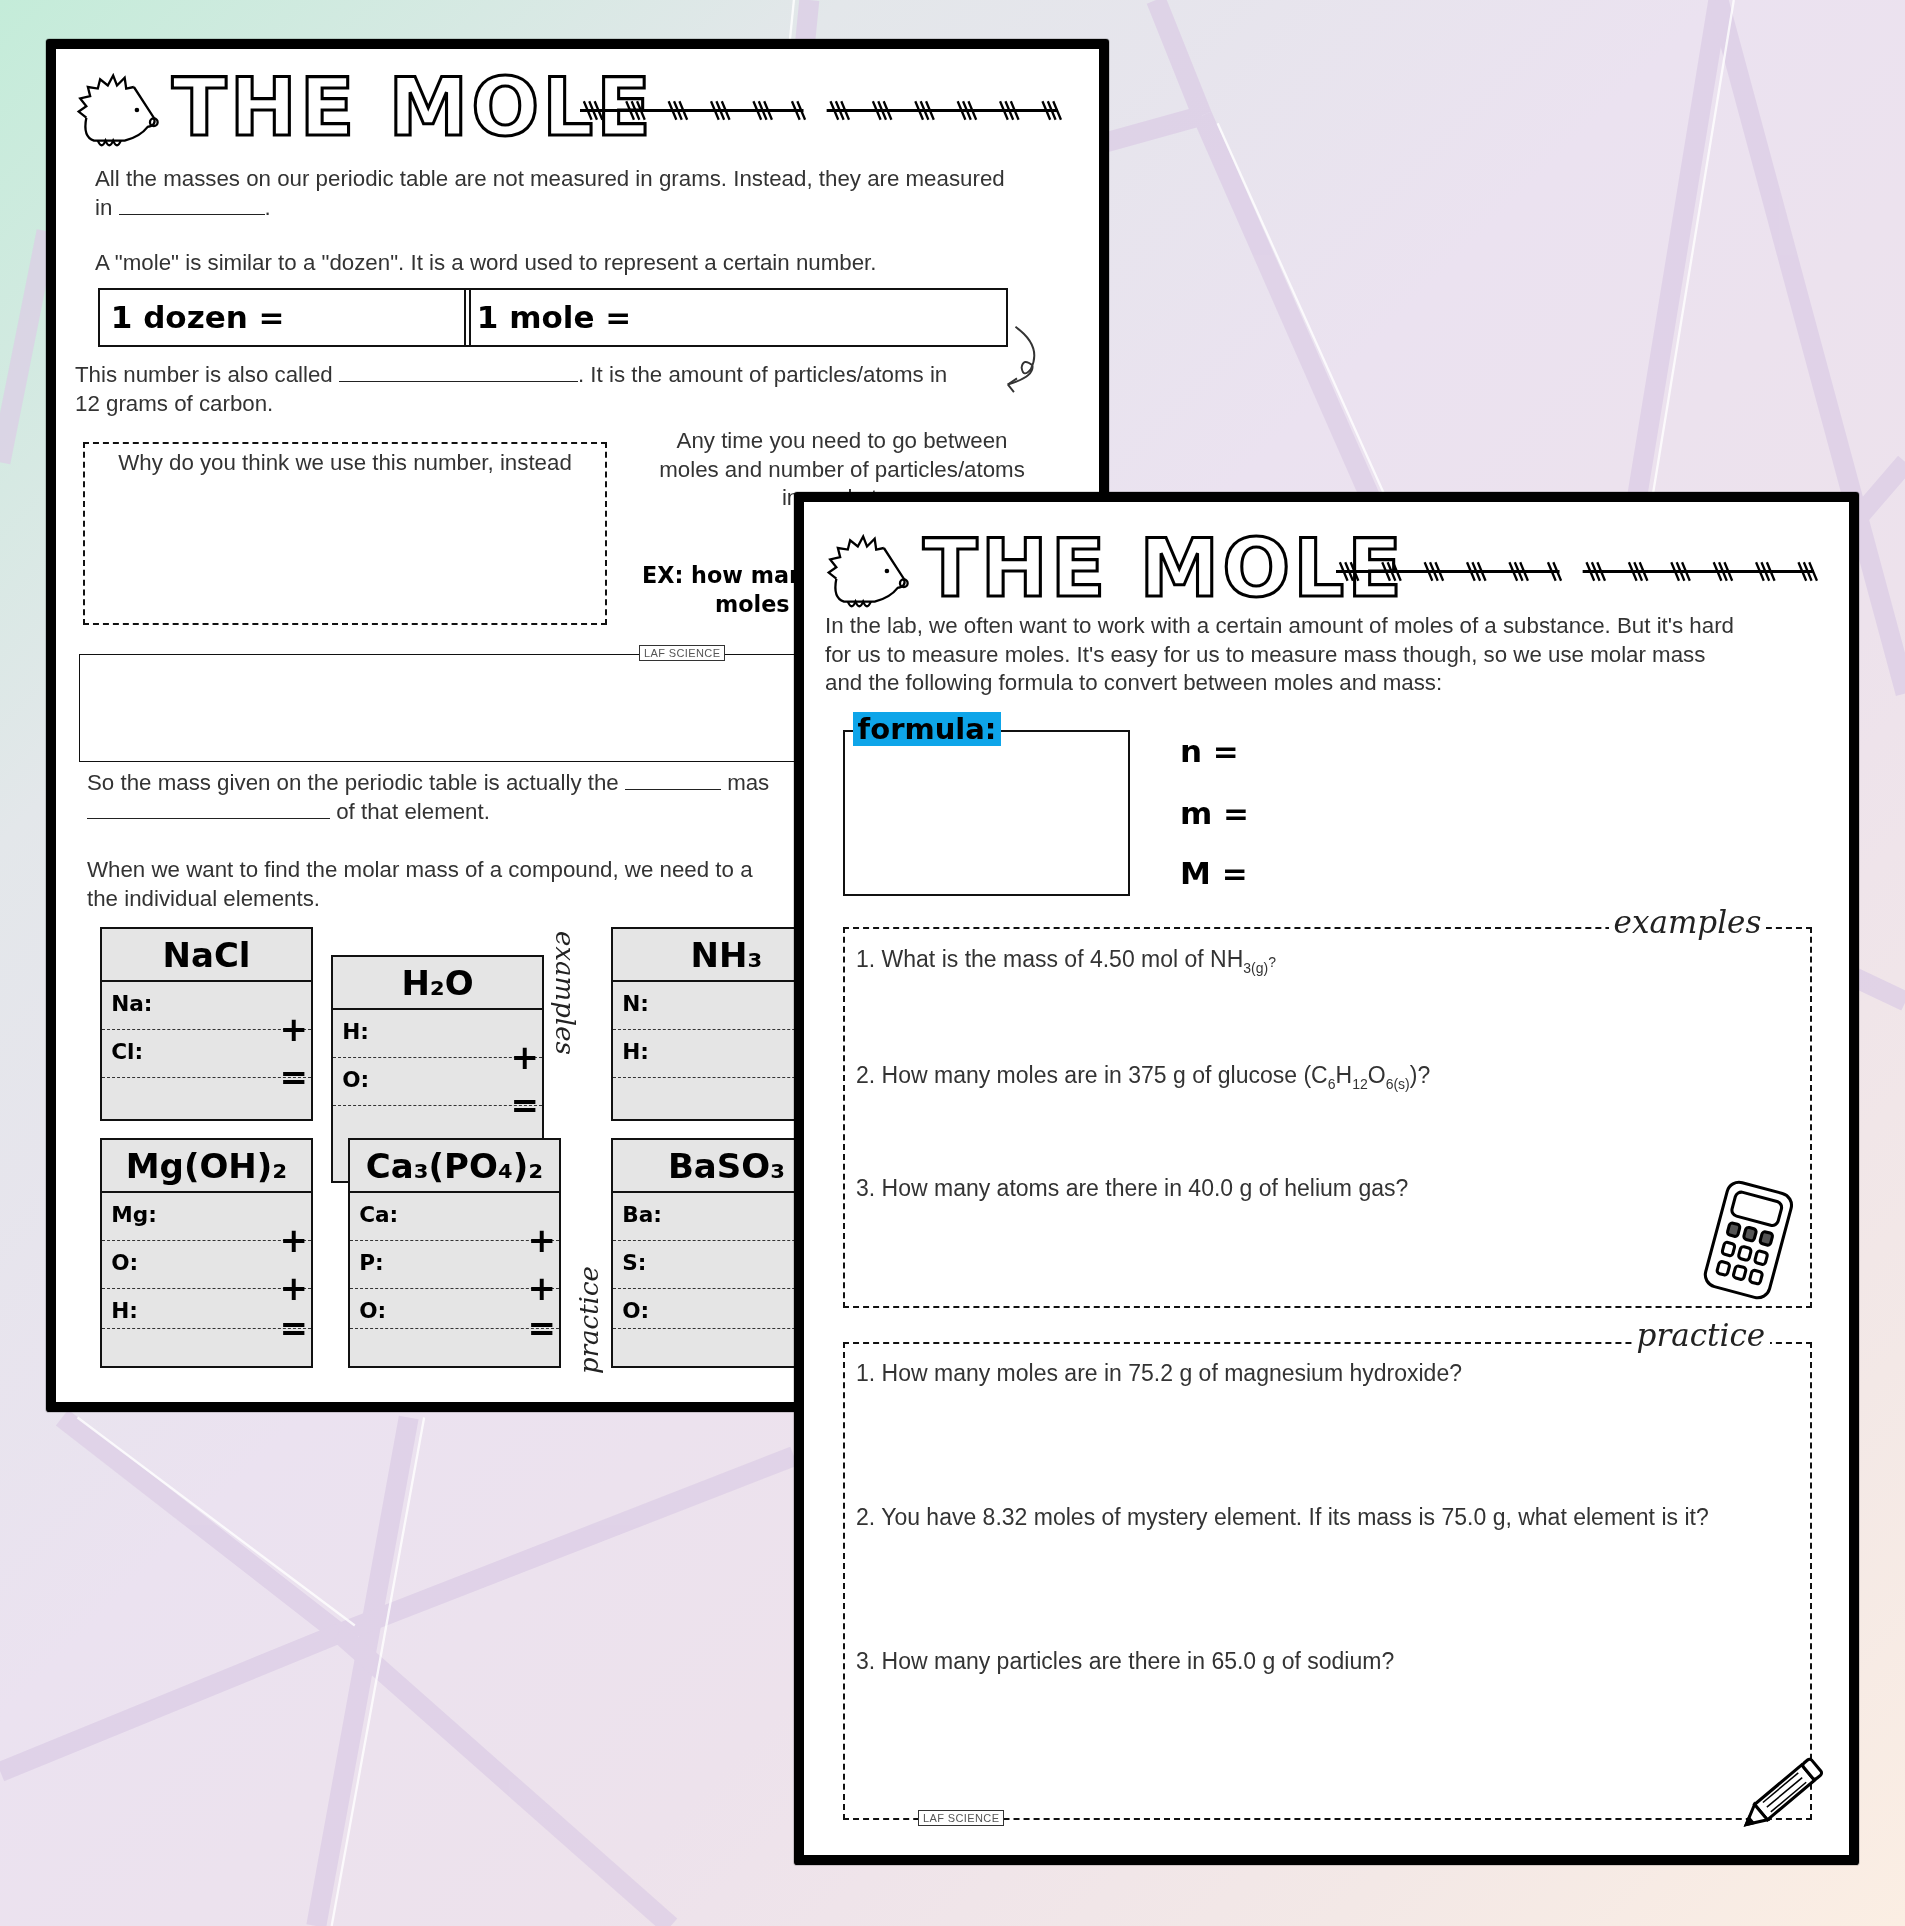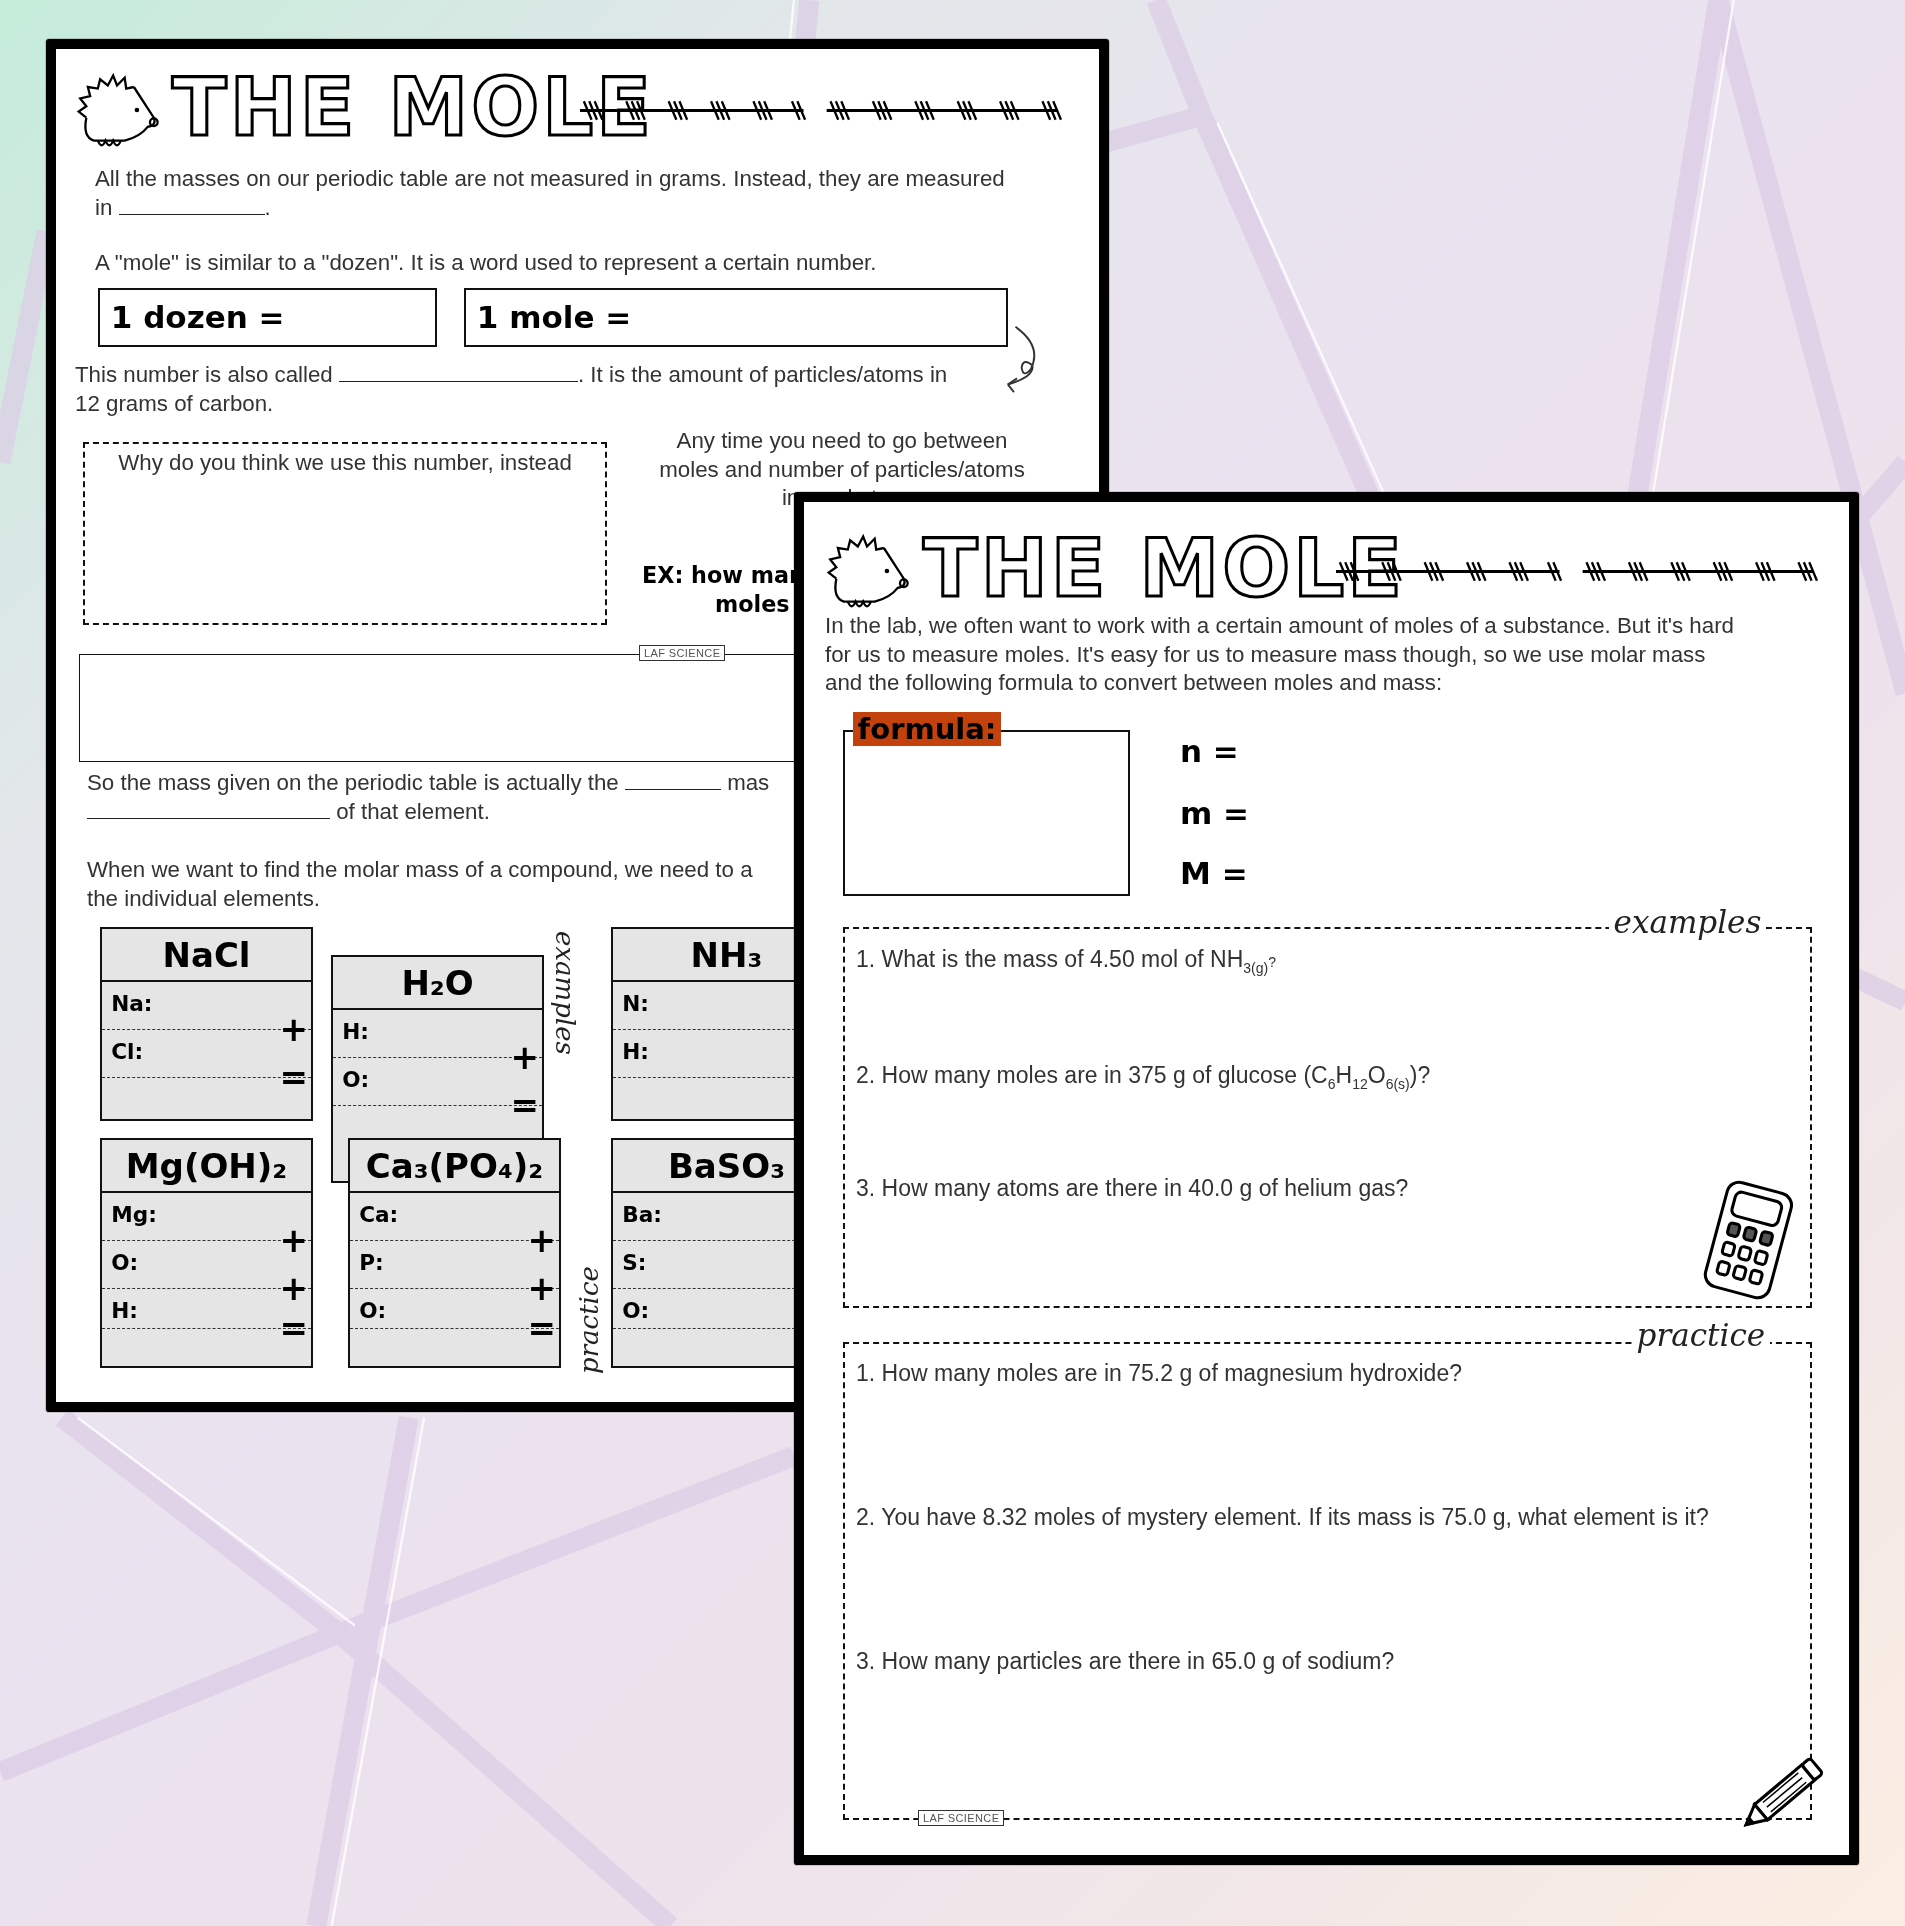--- a/index.html
+++ b/index.html
@@ -99,21 +99,21 @@
       <path d="M600 8 L610 32 M607 8 L617 32 M614 8 L624 32"></path>
     </g>
   </svg>
 
   <div class="abs body-text" style="left:39px;top:116px;width:971px;">
     <div>All the masses on our periodic table are not measured in grams. Instead, they are measured</div>
     <div><span>in</span> <span class="blank" style="width:146px;"></span><span>.</span></div>
   </div>
   <div class="abs body-text" style="left:39px;top:200px;">A "mole" is similar to a "dozen". It is a word used to represent a certain number.</div>
 
-  <div class="solid-box" style="left:42px;top:239px;width:339px;height:59px;">
+  <div class="solid-box" style="left:42px;top:239px;width:373px;height:59px;">
     <span class="bold-label abs" style="left:10.8px;top:9.2px;">1 dozen =</span>
   </div>
   <div class="solid-box" style="left:408px;top:239px;width:544px;height:59px;">
     <span class="bold-label abs" style="left:10.8px;top:9.2px;">1 mole =</span>
   </div>
   <svg class="abs" style="left:944px;top:274px;" width="54" height="73" viewBox="0 0 70 95">
     <path d="M20 5 Q55 30 40 60 Q30 72 28 58 Q30 45 42 55 Q45 70 10 80" fill="none" stroke="#333" stroke-width="2.5"></path>
     <path d="M10 80 L22 72 M10 80 L18 90" fill="none" stroke="#333" stroke-width="2.5"></path>
   </svg>
 
@@ -260,21 +260,21 @@
     </g>
   </svg>
 
   <div class="abs body-text" style="left:21px;top:110px;width:1025px;">
     <div>In the lab, we often want to work with a certain amount of moles of a substance. But it's hard</div>
     <div>for us to measure moles. It's easy for us to measure mass though, so we use molar mass</div>
     <div>and the following formula to convert between moles and mass:</div>
   </div>
 
   <div class="solid-box" style="left:39px;top:228px;width:287px;height:166px;"></div>
-  <div class="abs" style="left:49px;top:210px;background:#c2410c;padding:0 4.6px;font-family:'DejaVu Sans',sans-serif;font-weight:bold;font-size:29px;color:#000;">formula:</div>
+  <div class="abs" style="left:49px;top:210px;background:#0ea5e9;padding:0 4.6px;font-family:'DejaVu Sans',sans-serif;font-weight:bold;font-size:29px;color:#000;">formula:</div>
 
   <div class="var" style="left:376px;top:231px;">n =</div>
   <div class="var" style="left:376px;top:293px;">m =</div>
   <div class="var" style="left:376px;top:353px;">M =</div>
 
   <div class="dash-box" style="left:39px;top:425px;width:969px;height:381px;"></div>
   <div class="abs script" style="left:805px;top:402px;background:#fff;padding:0 4.6px;">examples</div>
 
   <div class="q" style="left:52px;top:444px;"><span>1. What is the mass of 4.50 mol of NH</span><sub>3(g)</sub><span style="font-size:14px;">?</span></div>
   <div class="q" style="left:52px;top:560px;"><span>2. How many moles are in 375 g of glucose (C</span><sub>6</sub><span>H</span><sub>12</sub><span>O</span><sub>6(s)</sub><span>)?</span></div>

